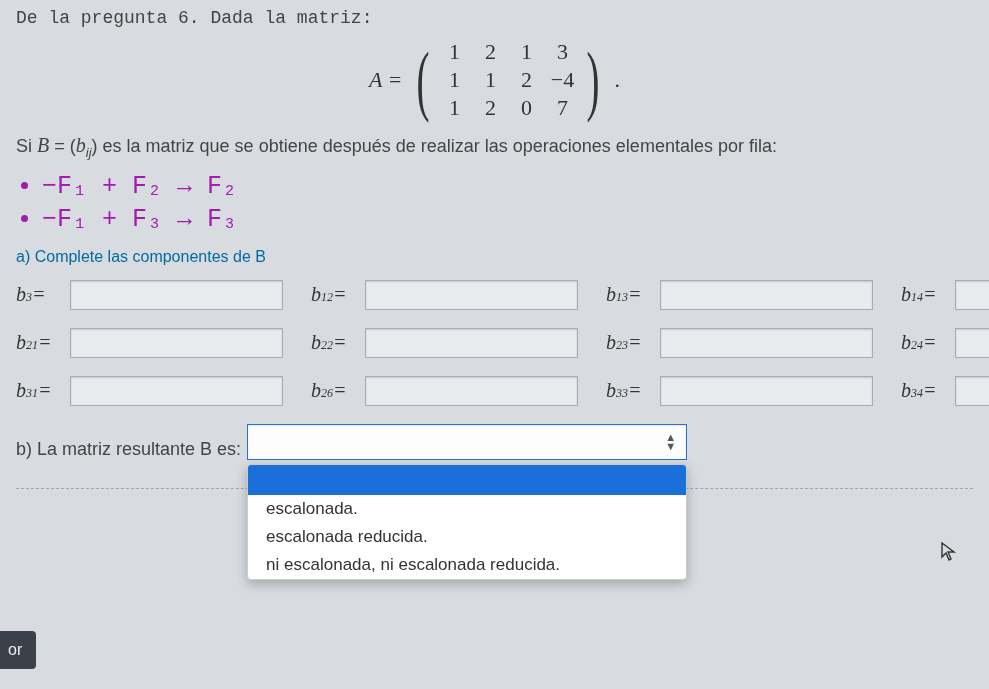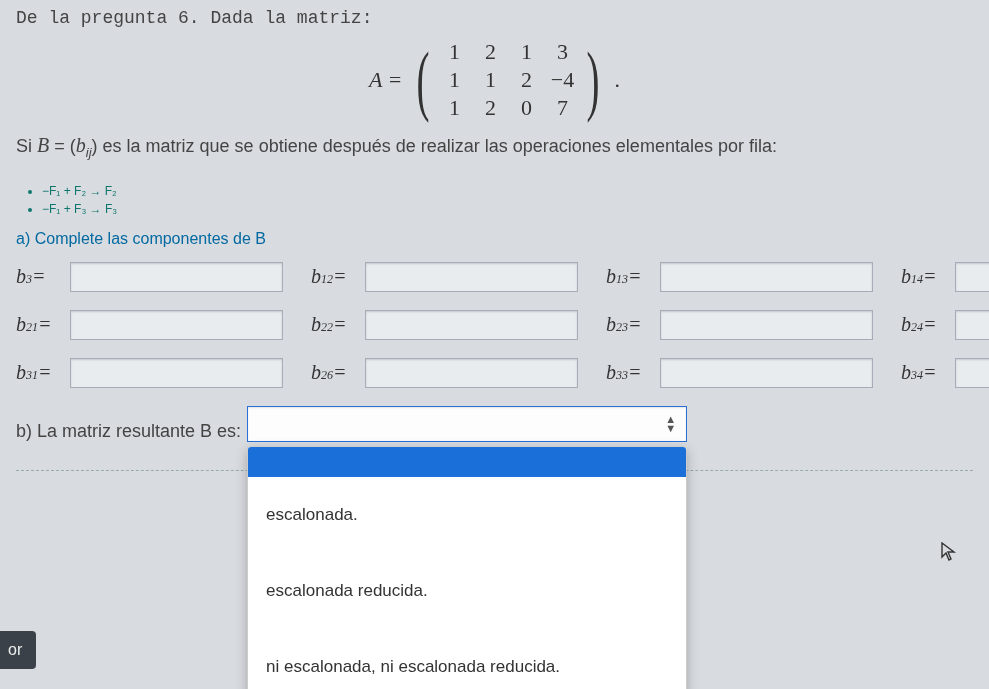--- a/index.html
+++ b/index.html
@@ -45,30 +45,30 @@
     .mgrid {
       display: grid;
       grid-template-columns: repeat(4, 36px);
       grid-template-rows: repeat(3, 28px);
       text-align: center;
       align-items: center;
     }
     .si-line {
       font-size: 18px;
       color: #444;
-      margin-bottom: 24px;
+      margin-bottom: 12px;
       font-family: Arial, sans-serif;
     }
     .mathvar { font-family: 'Times New Roman', serif; font-style: italic; font-size: 20px; }
     .mathsub { font-size: 13px; font-style: italic; vertical-align: sub; }
     .ops {
       margin: 4px 0 14px 8px;
-      font-family: Liberation Sans, sans-serif;
-      font-size: 12px;
-      color: #0f766e;
+      font-family: Liberation Mono, monospace;
+      font-size: 25px;
+      color: #a21caf;
     }
     .ops li { list-style: disc; margin-left: 18px; margin-bottom: 4px; }
     .part-a {
       font-size: 16px;
       color: #0369a1;
       margin-bottom: 14px;
     }
     .grid-inputs {
       display: grid;
       grid-template-columns: repeat(4, 1fr);
@@ -135,21 +135,21 @@
       left: 0;
       width: 440px;
       background: #fff;
       border: 1px solid #ccc;
       box-shadow: 0 4px 12px rgba(0,0,0,0.25);
       border-radius: 4px;
       overflow: hidden;
       z-index: 10;
     }
     .dropdown .opt {
-      padding: 28px 18px;
+      padding: 4px 18px;
       font-size: 17px;
       color: #333;
       cursor: pointer;
     }
     .dropdown .opt.selected {
       background: #1a6fd8;
       color: #fff;
       height: 30px;
       padding: 6px 18px;
     }

